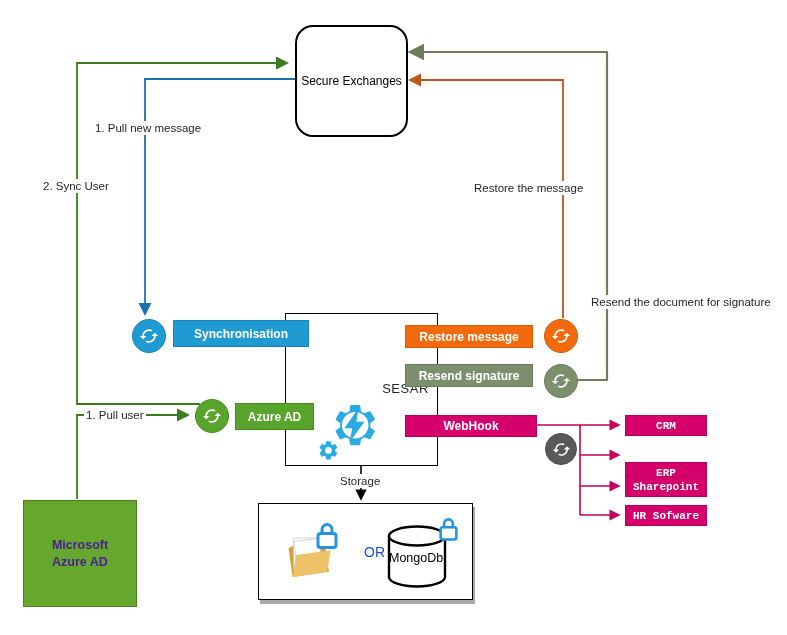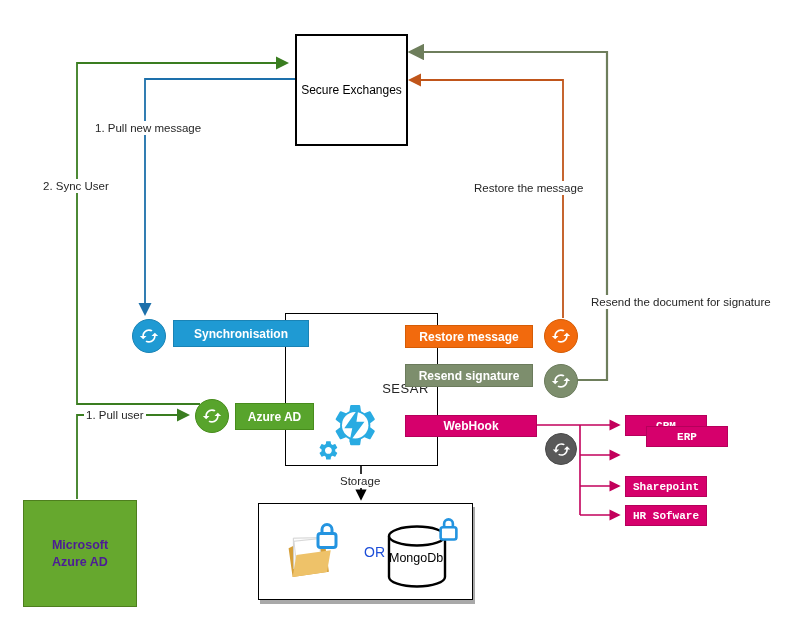--- a/index.html
+++ b/index.html
@@ -74,21 +74,21 @@
 
     <path d="M535,425 L619,425" fill="none" stroke="#c2005b" stroke-width="1.6" marker-end="url(#ar-pink)"></path>
     <path d="M580,425 L580,515" fill="none" stroke="#c2005b" stroke-width="1.6"></path>
     <path d="M580,455 L619,455" fill="none" stroke="#c2005b" stroke-width="1.6" marker-end="url(#ar-pink)"></path>
     <path d="M580,486 L619,486" fill="none" stroke="#c2005b" stroke-width="1.6" marker-end="url(#ar-pink)"></path>
     <path d="M580,515 L619,515" fill="none" stroke="#c2005b" stroke-width="1.6" marker-end="url(#ar-pink)"></path>
 
     <path d="M361,466 L361,499" fill="none" stroke="#000" stroke-width="1.6" marker-end="url(#ar-black)"></path>
   </svg>
 
-  <div class="node-box" style="left:295px;top:34px;width:109px;height:108px;">
+  <div class="node-box" style="left:295px;top:25px;width:109px;height:108px;border-radius:18px;">
     <span id="se-label">Secure Exchanges</span>
   </div>
 
   <div class="node-box thin" style="left:285px;top:313px;width:151px;height:151px;"></div>
   <div id="sesar-label">SESAR</div>
 
   <svg class="abs" style="left:316px;top:398px;" width="72" height="66" viewBox="0 0 72 66">
     <g transform="translate(14,2) scale(2.1)">
       <path fill="#29abe2" fill-rule="evenodd" d="M19.14,12.94c0.04-0.3,0.06-0.61,0.06-0.94c0-0.32-0.02-0.64-0.07-0.94l2.03-1.58c0.18-0.14,0.23-0.41,0.12-0.61l-1.92-3.32c-0.12-0.22-0.37-0.29-0.59-0.22l-2.39,0.96c-0.5-0.38-1.03-0.7-1.62-0.94L14.4,2.81c-0.04-0.24-0.24-0.41-0.48-0.41h-3.84c-0.24,0-0.43,0.17-0.47,0.41L9.25,5.35C8.66,5.59,8.12,5.92,7.63,6.29L5.24,5.33c-0.22-0.08-0.47,0-0.59,0.22L2.74,8.87C2.62,9.08,2.66,9.34,2.86,9.48l2.03,1.58C4.84,11.36,4.8,11.69,4.8,12s0.02,0.64,0.07,0.94l-2.03,1.58c-0.18,0.14-0.23,0.41-0.12,0.61l1.92,3.32c0.12,0.22,0.37,0.29,0.59,0.22l2.39-0.96c0.5,0.38,1.03,0.7,1.62,0.94l0.36,2.54c0.05,0.24,0.24,0.41,0.48,0.41h3.84c0.24,0,0.44-0.17,0.47-0.41l0.36-2.54c0.59-0.24,1.13-0.56,1.62-0.94l2.39,0.96c0.22,0.08,0.47,0,0.59-0.22l1.92-3.32c0.12-0.22,0.07-0.47-0.12-0.61L19.14,12.94z M12,15.6c-1.98,0-3.6-1.62-3.6-3.6s1.62-3.6,3.6-3.6s3.6,1.62,3.6,3.6S13.98,15.6,12,15.6z"></path>
       <circle cx="12" cy="12" r="6.3" fill="#ffffff"></circle>
@@ -116,21 +116,21 @@
   <div class="pill c-sage" style="left:405px;top:364px;width:126px;height:21px;">
     <span>Resend signature</span>
   </div>
   <div class="pill c-pink" style="left:405px;top:415px;width:130px;height:20px;">
     <span>WebHook</span>
   </div>
 
   <div class="pill small c-pink" style="left:625px;top:415px;width:80px;height:19px;">
     <span>CRM</span>
   </div>
-  <div class="pill small c-pink" style="left:625px;top:426px;width:80px;height:19px;margin-left:21px;">
+  <div class="pill small c-pink" style="left:625px;top:462px;width:80px;height:19px;">
     <span>ERP</span>
   </div>
   <div class="pill small c-pink" style="left:625px;top:476px;width:80px;height:19px;">
     <span>Sharepoint</span>
   </div>
   <div class="pill small c-pink" style="left:625px;top:505px;width:80px;height:19px;text-align:right;">
     <span>HR Sofware</span>
   </div>
 
   <div class="circle-badge c-sync" style="left:132px;top:319px;width:32px;height:32px;">

